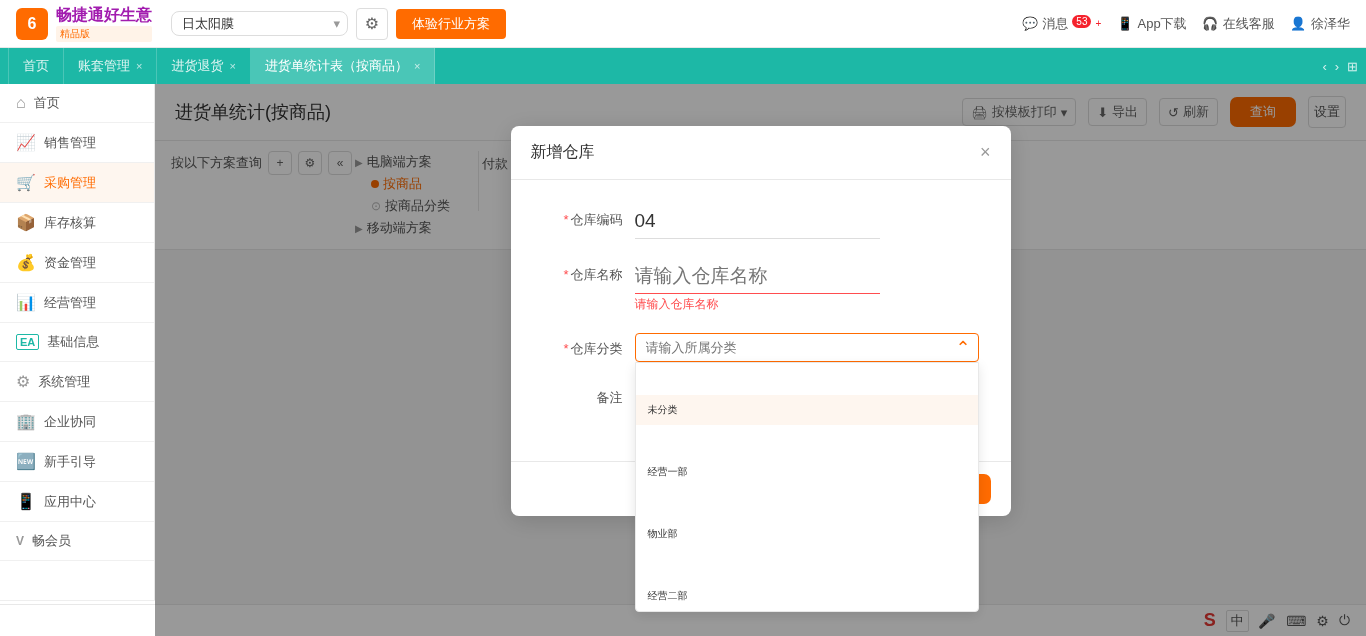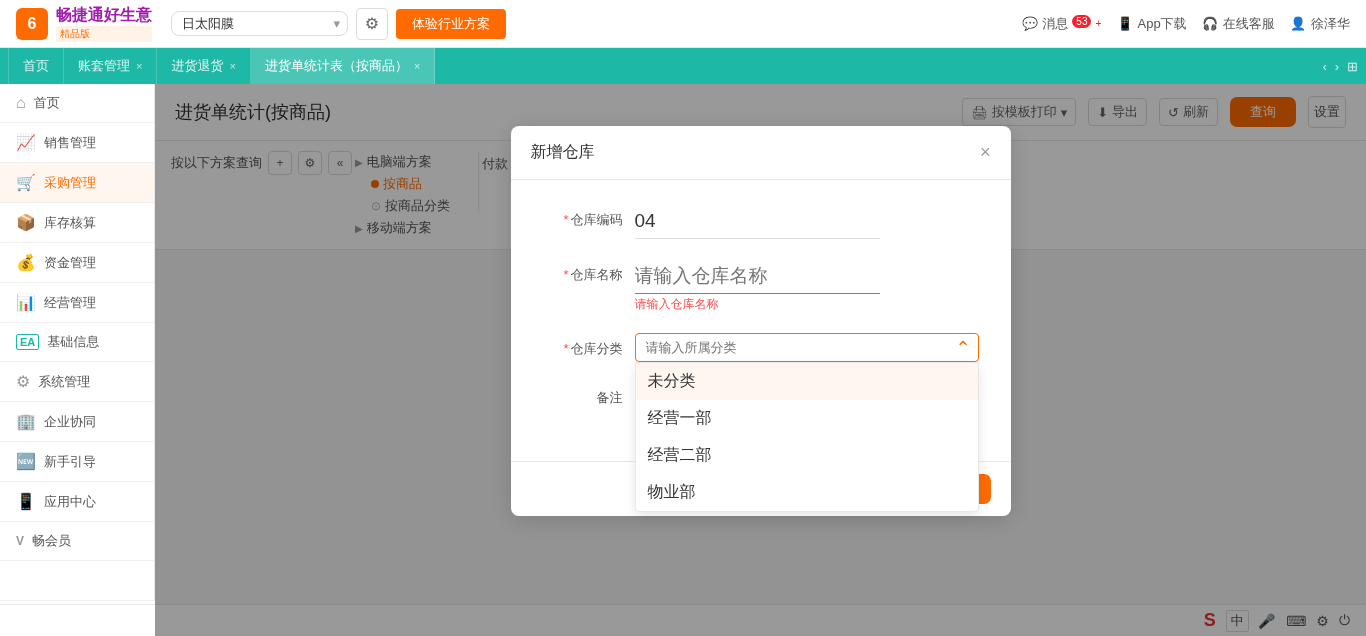--- a/index.html
+++ b/index.html
@@ -266,22 +266,23 @@
       right: 0;
       background: white;
       border: 1px solid #e8e8e8;
       border-radius: 0 0 4px 4px;
       box-shadow: 0 4px 12px rgba(0,0,0,0.1);
       z-index: 300;
     }
     .dropdown-item {
       padding: 8px 12px;
       cursor: pointer;
-      font-size: 16px;
+      font-size: 10px;
       color: #333;
+      margin-top: 32px;
     }
     .dropdown-item.selected { background: #fef6ef; }
     .modal-footer {
       display: flex;
       justify-content: flex-end;
       padding: 12px 20px;
       gap: 12px;
       border-top: 1px solid #e8e8e8;
     }
     .form-field-wrap { flex: 1; }
@@ -556,22 +557,22 @@
           <label class="form-label">
             <span class="required">*</span><span>仓库分类</span>
           </label>
           <div class="form-select-wrap" style="position:relative;">
             <input class="form-select-input" style="border-color: rgb(255, 107, 0);" placeholder="请输入所属分类">
             <span class="form-select-arrow">⌃</span>
             
             <div class="dropdown-list">
               <div class="dropdown-item selected">未分类</div>
               <div class="dropdown-item">经营一部</div>
+              <div class="dropdown-item">物业部</div>
               <div class="dropdown-item">经营二部</div>
-              <div class="dropdown-item">物业部</div>
             </div>
           </div>
         </div>
 
         <div class="form-row">
           <label class="form-label">
             <span>备注</span>
           </label>
           <div class="form-field-wrap">
             <input class="form-control" style="">

